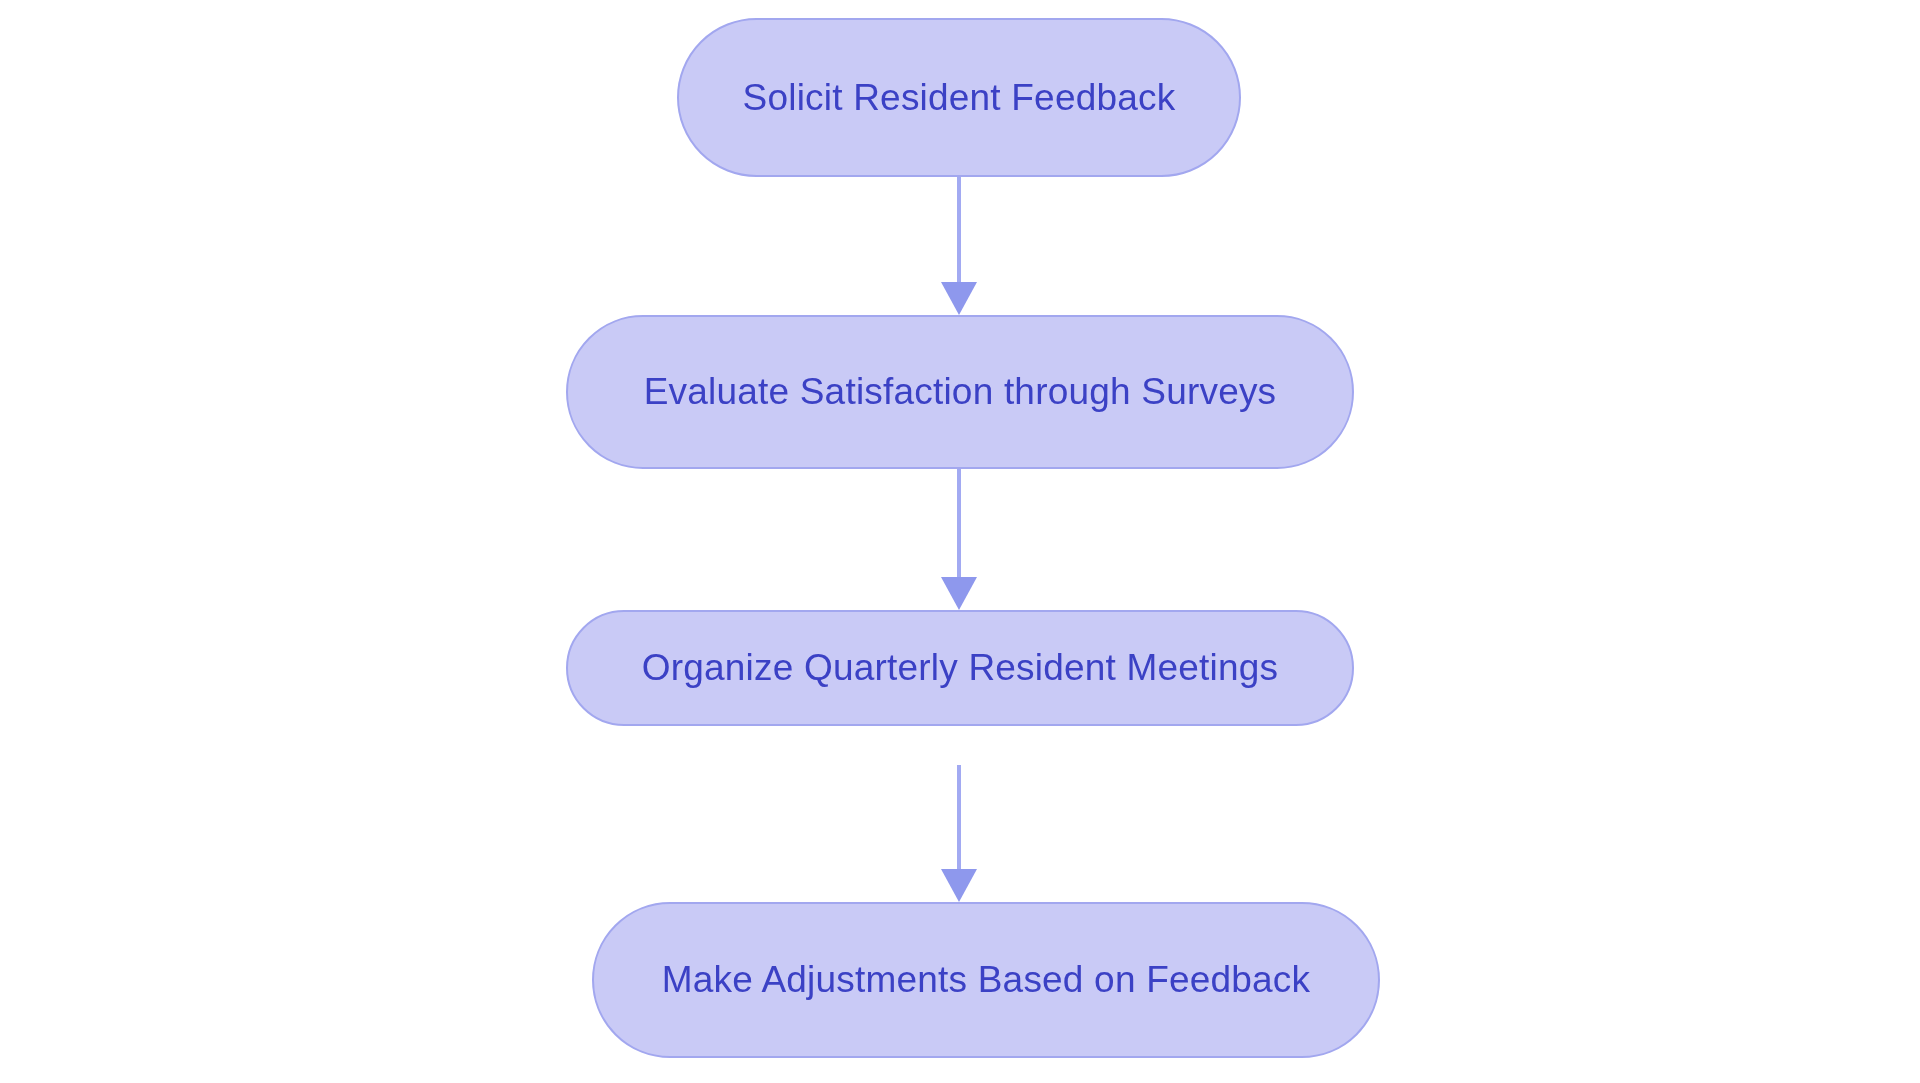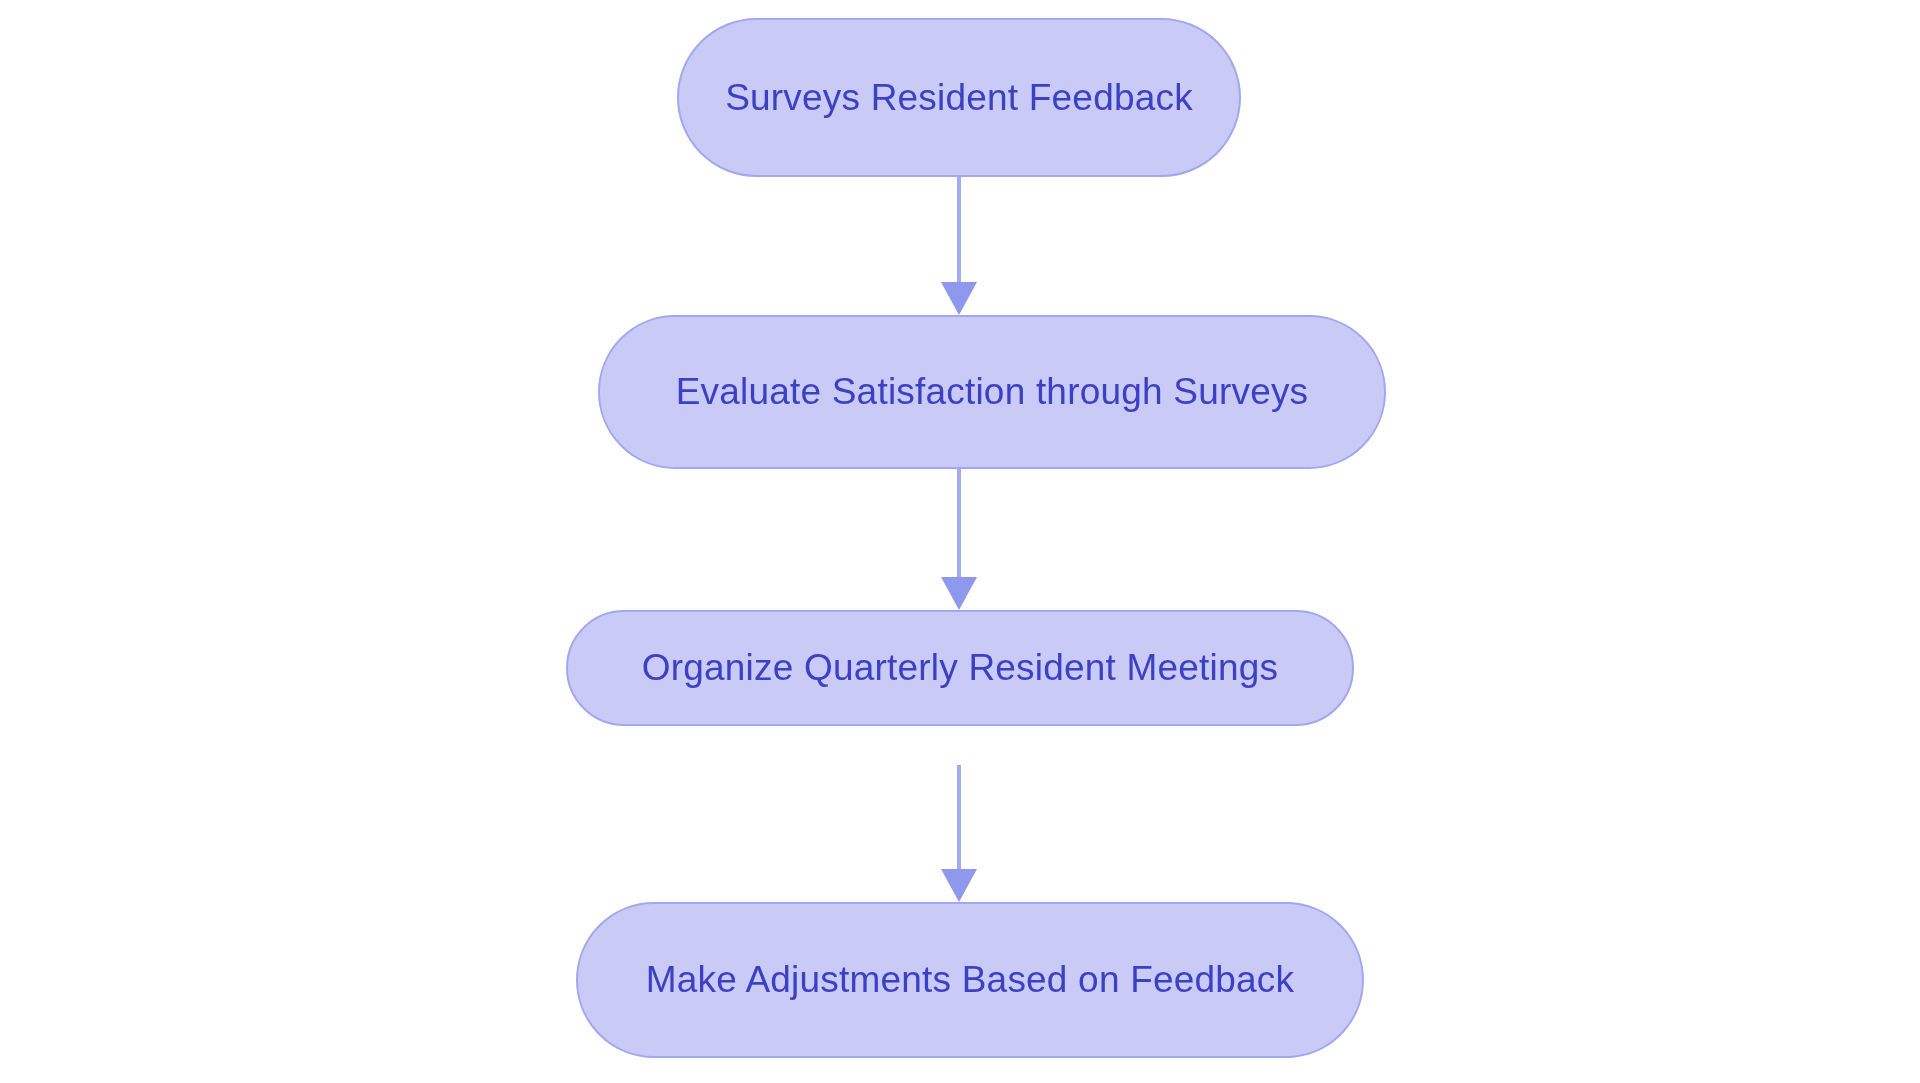--- a/index.html
+++ b/index.html
@@ -31,23 +31,23 @@
   }
   .flow-node .node-label {
     color: var(--node-text);
     font-size: 37px;
     font-weight: 400;
     letter-spacing: 0.2px;
     white-space: nowrap;
     text-align: center;
   }
   .node-1 { left: 677px; top: 18px;  width: 564px; height: 159px; }
-  .node-2 { left: 598px; top: 315px; width: 788px; height: 154px; }
+  .node-2 { left: 566px; top: 315px; width: 788px; height: 154px; }
   .node-3 { left: 566px; top: 610px; width: 788px; height: 116px; }
-  .node-4 { left: 576px; top: 902px; width: 788px; height: 156px; }
+  .node-4 { left: 592px; top: 902px; width: 788px; height: 156px; }
 
   .flow-arrow {
     position: absolute;
     left: 940px;
     width: 38px;
     display: flex;
     flex-direction: column;
     align-items: center;
   }
   .arrow-1 { top: 177px; height: 138px; }
@@ -65,21 +65,21 @@
     border-right: 18px solid transparent;
     border-top: 33px solid var(--arrow-head);
   }
 </style>
 </head>
 <body>
 
 <div class="canvas">
 
   <div class="flow-node node-1">
-    <span class="node-label">Surveys Resident Feedback</span>
+    <span class="node-label">Solicit Resident Feedback</span>
   </div>
 
   <div class="flow-arrow arrow-1">
     <div class="arrow-line"></div>
     <div class="arrow-head"></div>
   </div>
 
   <div class="flow-node node-2">
     <span class="node-label">Evaluate Satisfaction through Surveys</span>
   </div>

